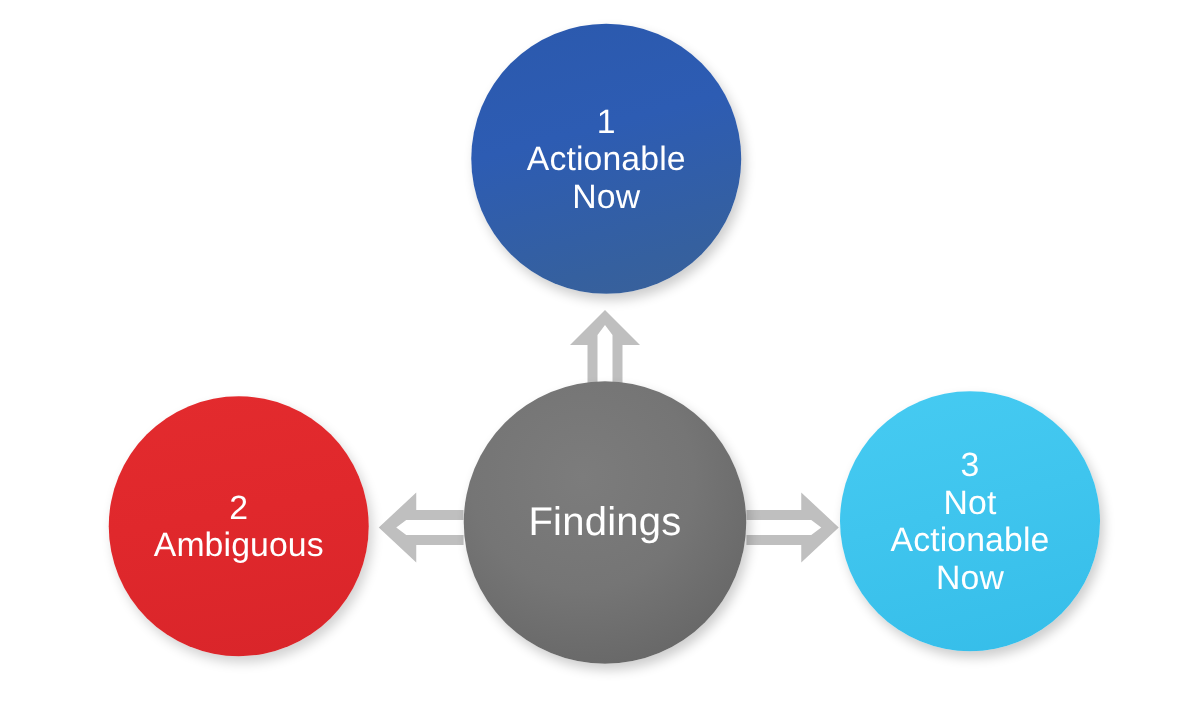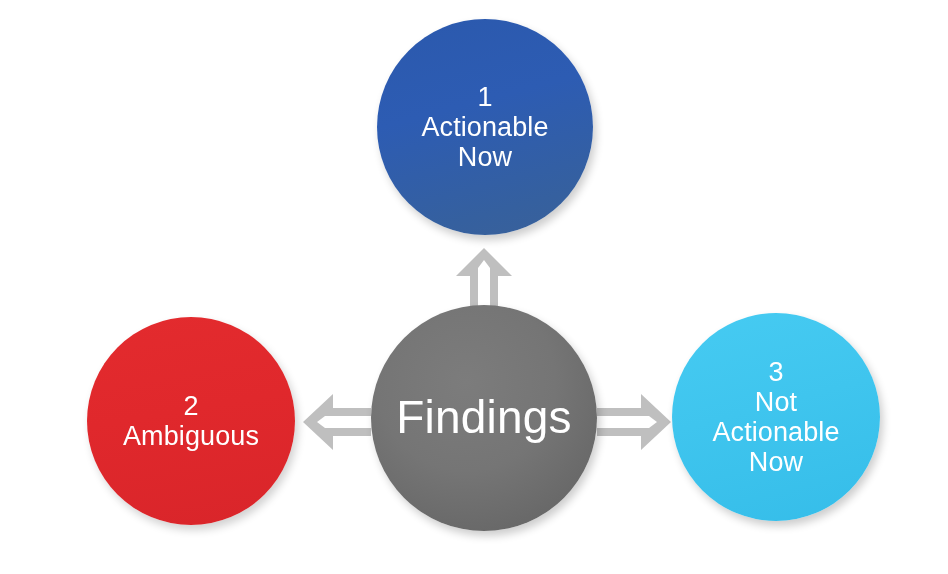--- a/index.html
+++ b/index.html
@@ -42,21 +42,21 @@
   
   #hub {
     left: 371px;
     top: 305px;
     width: 226px;
     height: 226px;
     background: radial-gradient(circle at 42% 34%, #7c7c7c 0%, #757575 45%, #686868 78%, #5f5f5f 100%);
     box-shadow: 3px 5px 9px rgba(0,0,0,0.20);
   }
   #hub .node-label {
-    font-size: 46px;
+    font-size: 32px;
     letter-spacing: 0.2px;
   }
 
   
   #node-1 {
     left: 377px;
     top: 19px;
     width: 216px;
     height: 216px;
     background: linear-gradient(165deg, #2b59ad 0%, #2d5cb3 40%, #35609f 82%, #3a6199 100%);

